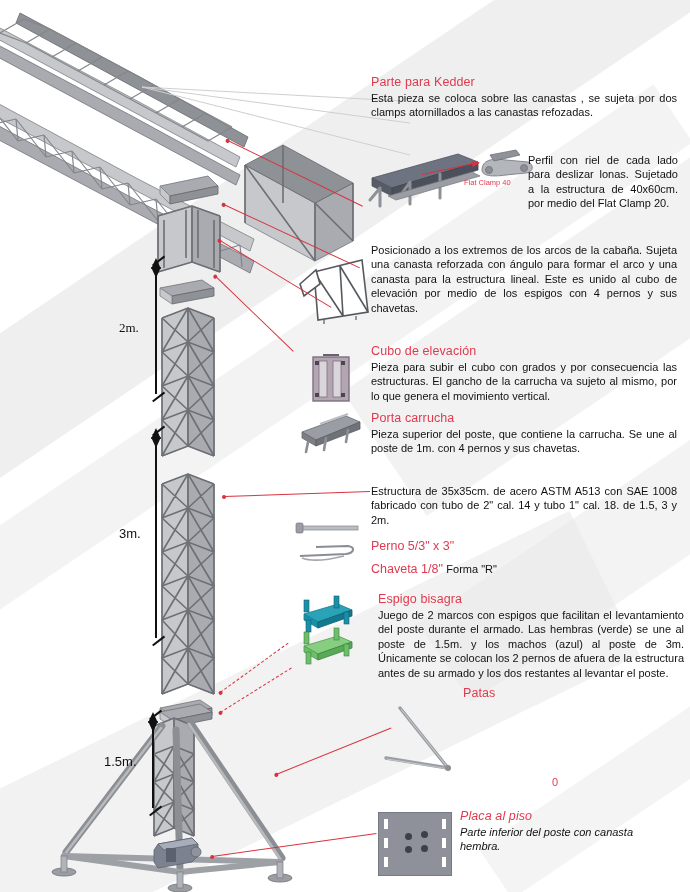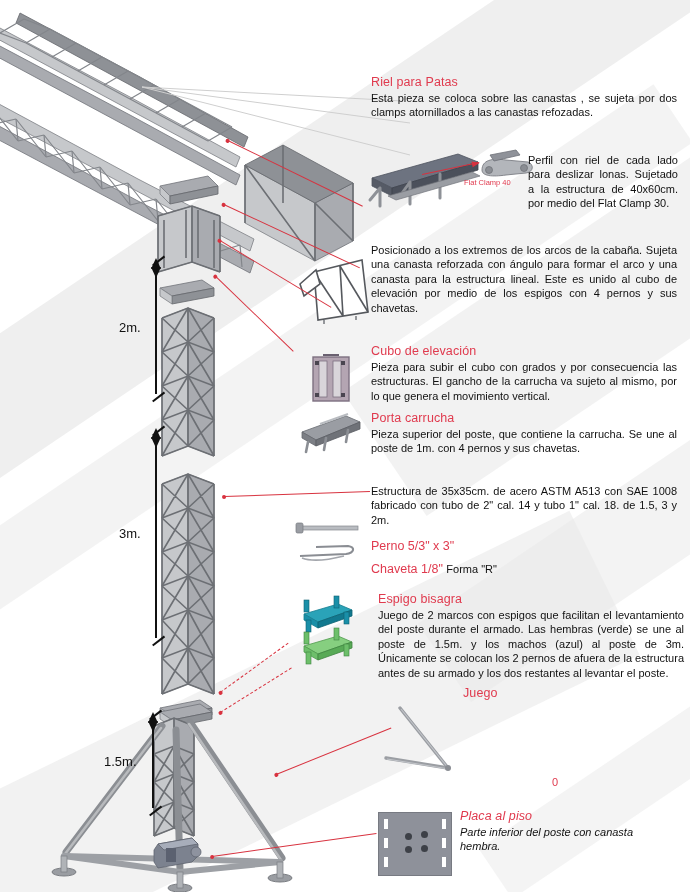--- a/index.html
+++ b/index.html
@@ -361,21 +361,21 @@
   <div class="plate-bolt" style="left:26px;top:33px;width:7px;height:7px;"></div>
   <div class="plate-bolt" style="left:42px;top:32px;width:7px;height:7px;"></div>
 </div>
 
 <div class="dim" style="left:155px;top:268px;">
   <div class="dim-line" style="height:126px;"></div>
   <div class="arr up"></div>
   <div class="arr dn"></div>
   <div class="tick" style="top:-8px;"></div>
   <div class="tick" style="top:128px;"></div>
-  <div class="dim-label" style="left:-36px;top:52px;">2m.</div>
+  <div class="dim-label" style="left:-36px;top:52px;font-family:Liberation Serif, serif;">2m.</div>
 </div>
 
 <div class="dim" style="left:155px;top:438px;">
   <div class="dim-line" style="height:200px;"></div>
   <div class="arr up"></div>
   <div class="arr dn"></div>
   <div class="tick" style="top:-8px;"></div>
   <div class="tick" style="top:202px;"></div>
   <div class="dim-label" style="left:-36px;top:88px;">3m.</div>
 </div>
@@ -422,26 +422,26 @@
 
 <div class="leader" style="left:276px;top:774px;width:124px;transform:rotate(-22deg);">
   <span class="dot"></span>
 </div>
 
 <div class="leader" style="left:212px;top:856px;width:166px;transform:rotate(-8deg);">
   <span class="dot"></span>
 </div>
 
 <div class="txt-block" style="left:371px;top:75px;width:306px;">
-  <p class="h-red">Riel para Patas</p>
+  <p class="h-red">Parte para Kedder</p>
   <p class="body-txt">Esta pieza se coloca sobre las canastas , se sujeta por dos clamps atornillados a las canastas refozadas.</p>
 </div>
 
 <div class="txt-block" style="left:528px;top:153px;width:150px;">
-  <p class="body-txt">Perfil con riel de cada lado para deslizar lonas. Sujetado a la estructura de 40x60cm. por medio del Flat Clamp 30.</p>
+  <p class="body-txt">Perfil con riel de cada lado para deslizar lonas. Sujetado a la estructura de 40x60cm. por medio del Flat Clamp 20.</p>
 </div>
 
 <div class="txt-block" style="left:371px;top:243px;width:306px;">
   <p class="body-txt">Posicionado a los extremos de los arcos de la cabaña. Sujeta una canasta reforzada con ángulo para formar el arco y una canasta para la estructura lineal. Este es unido al cubo de elevación por medio de los espigos con 4 pernos y sus chavetas.</p>
 </div>
 
 <div class="txt-block" style="left:371px;top:344px;width:306px;">
   <p class="h-red">Cubo de elevación</p>
   <p class="body-txt">Pieza para subir el cubo con grados y por consecuencia las estructuras. El gancho de la carrucha va sujeto al mismo, por lo que genera el movimiento vertical.</p>
 </div>
@@ -465,21 +465,21 @@
     <span class="blk" style="font-size:11px;">Forma "R"</span>
   </p>
 </div>
 
 <div class="txt-block" style="left:371px;top:592px;width:306px;margin-left:7px;">
   <p class="h-red">Espigo bisagra</p>
   <p class="body-txt">Juego de 2 marcos con espigos que facilitan el levantamiento del poste durante el armado. Las hembras (verde) se une al poste de 1.5m. y los machos (azul) al poste de 3m. Únicamente se colocan los 2 pernos de afuera de la estructura antes de su armado y los dos restantes al levantar el poste.</p>
 </div>
 
 <div class="txt-block" style="left:463px;top:686px;width:214px;">
-  <p class="h-red">Juego</p>
+  <p class="h-red">Patas</p>
 </div>
 
 <div class="zero-mark" style="left:552px;top:776px;">0</div>
 
 <div class="txt-block" style="left:460px;top:809px;width:216px;font-style:italic;">
   <p class="h-red">Placa al piso</p>
   <p class="body-txt left">Parte inferior del poste con canasta hembra.</p>
 </div>
 
 </body></html>

